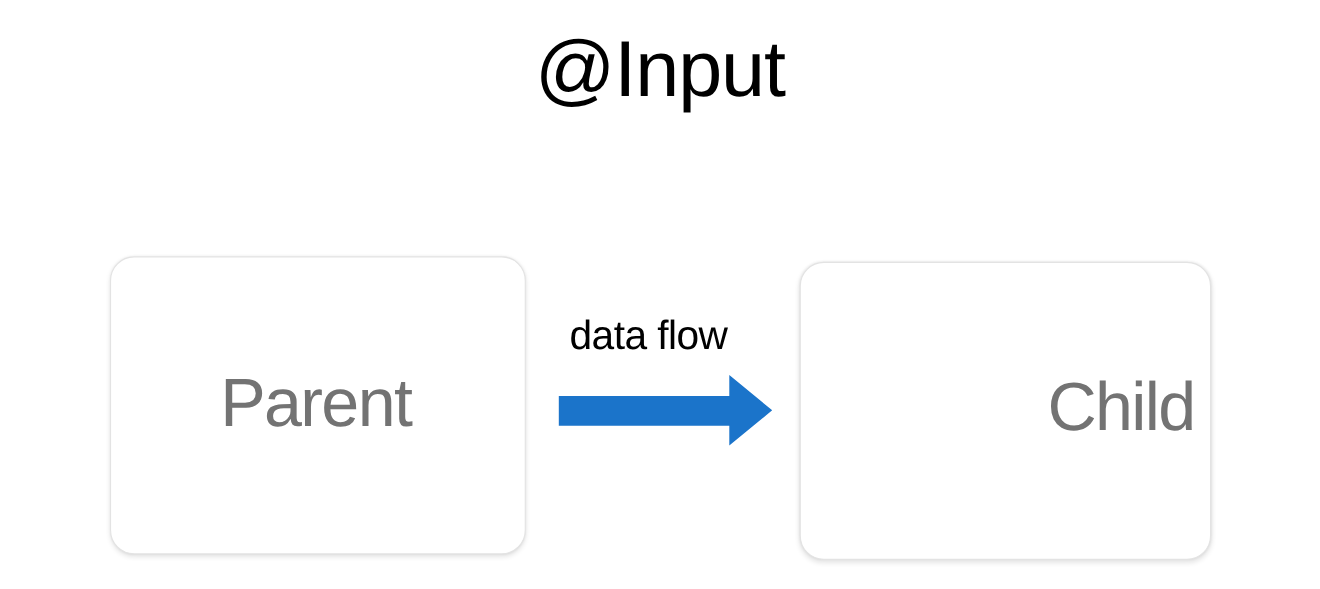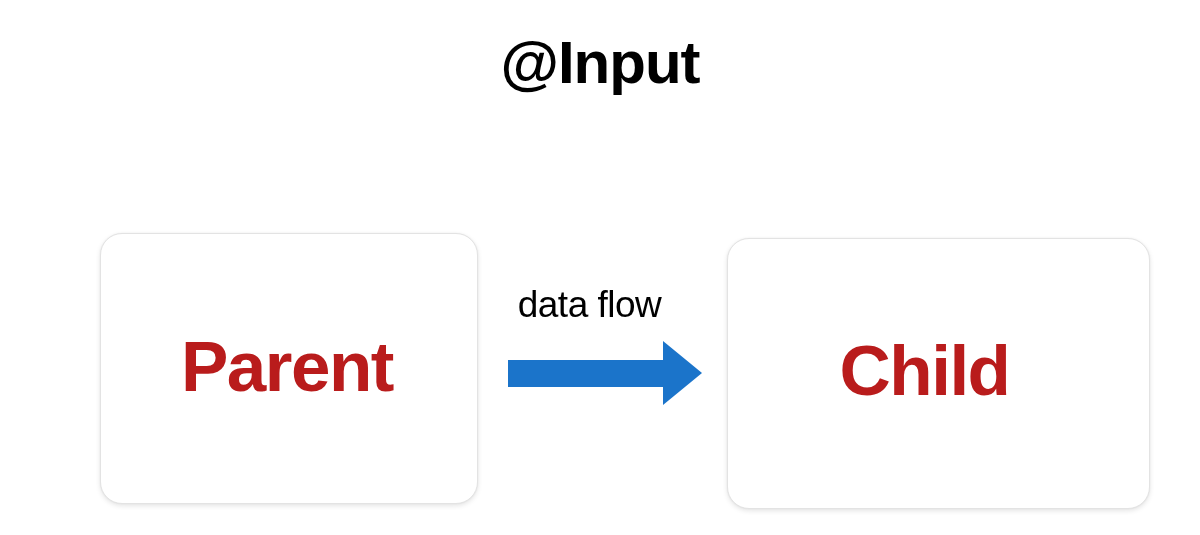--- a/index.html
+++ b/index.html
@@ -20,66 +20,67 @@
     overflow: hidden;
   }
 
   
   #diagram-title {
     position: absolute;
     left: 0;
     top: 8px;
     width: 1200px;
     text-align: center;
-    font-size: 60px;
+    font-size: 72px;
     line-height: 110px;
-    font-weight: 700;
+    font-weight: 400;
     color: #000000;
     letter-spacing: -1px;
     white-space: nowrap;
   }
 
   
   .node-box {
     position: absolute;
     background: #ffffff;
     border: 1px solid #e3e3e3;
     border-radius: 22px;
     box-sizing: border-box;
     box-shadow: 0 2px 5px rgba(0, 0, 0, 0.10),
                 0 0 2px rgba(0, 0, 0, 0.05);
     display: flex;
     align-items: center;
     justify-content: center;
   }
   .node-label {
-    font-size: 71px;
+    font-size: 62px;
     line-height: 100px;
-    font-weight: 700;
-    color: #b91c1c;
+    font-weight: 400;
+    color: #737373;
     letter-spacing: -1.5px;
     white-space: nowrap;
     user-select: none;
   }
 
   #node-parent {
     left: 100px;
     top: 233px;
     width: 378px;
     height: 271px;
   }
   #node-parent .node-label {
     transform: translate(-2px, -2px);
   }
 
   #node-child {
     left: 727px;
     top: 238px;
-    width: 423px;
+    width: 374px;
     height: 271px;
+    justify-content: flex-end;
   }
   #node-child .node-label {
     transform: translate(-14px, -3px);
   }
 
   
   #flow-label {
     position: absolute;
     left: 492px;
     top: 283px;

